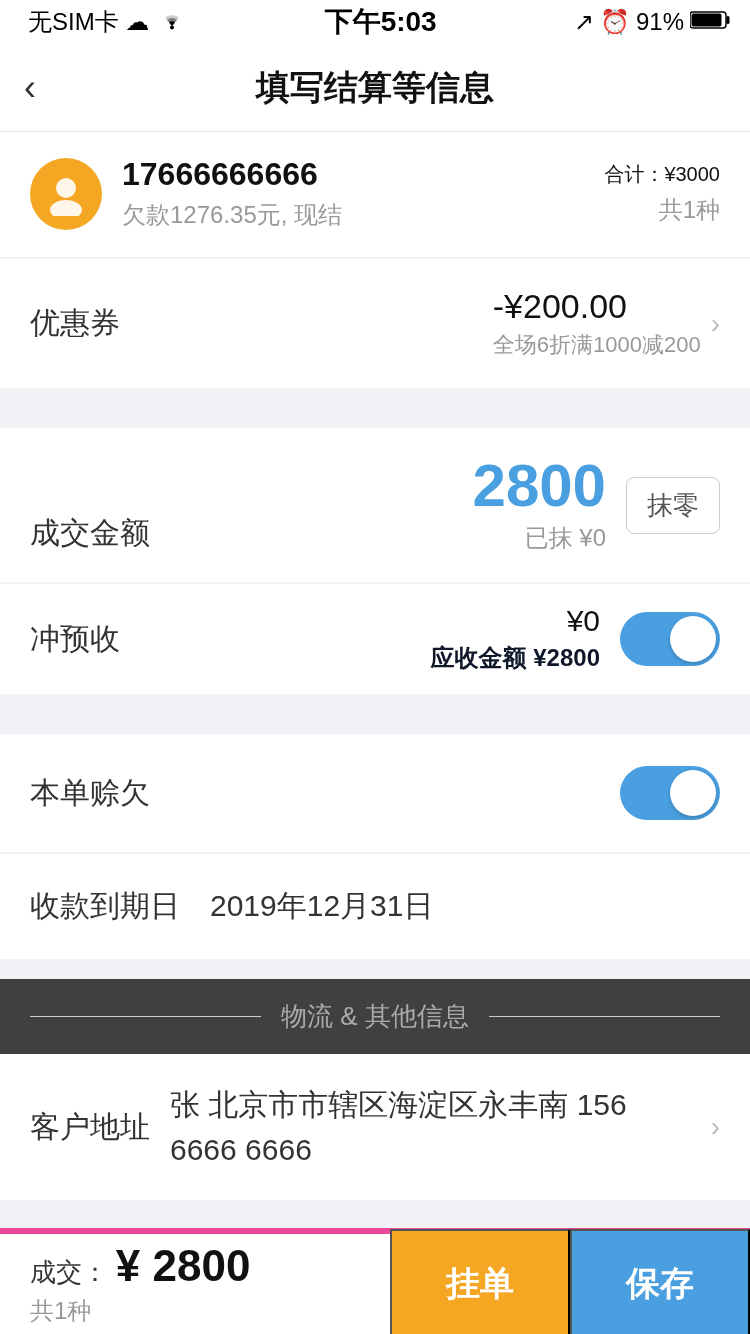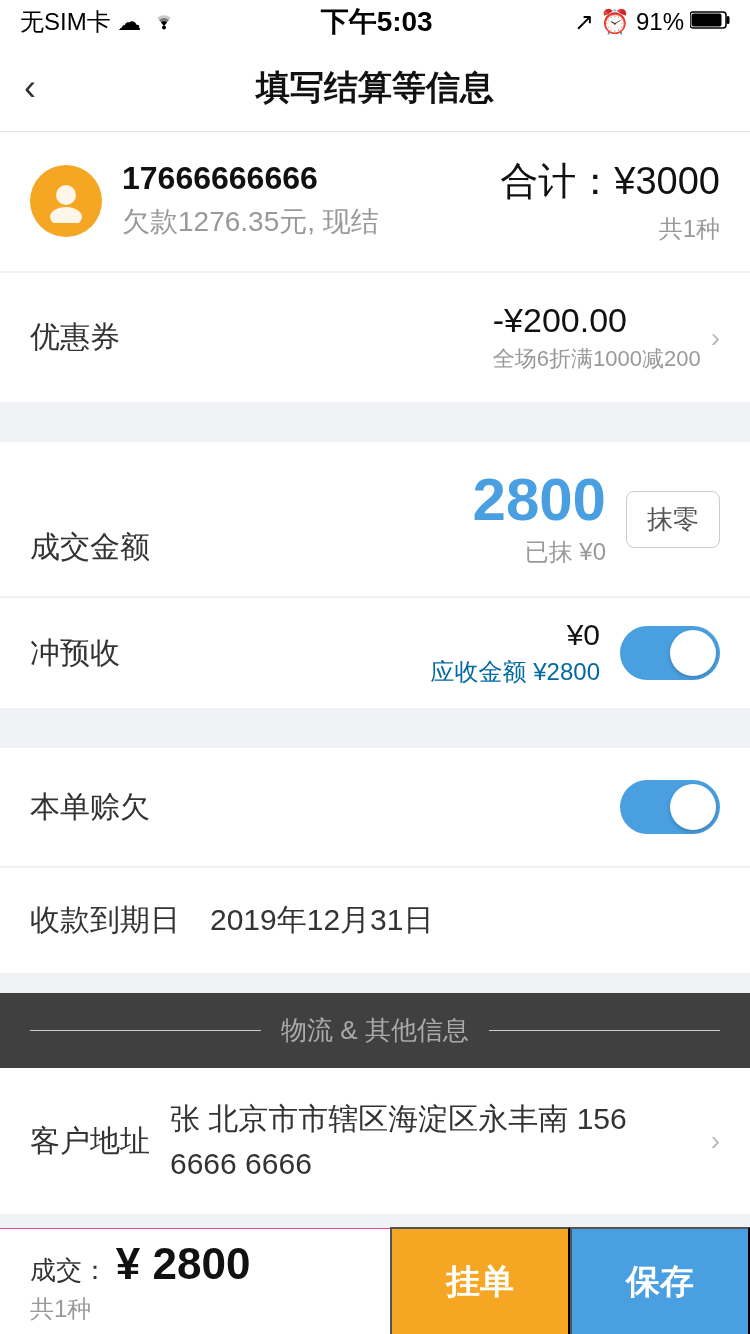--- a/index.html
+++ b/index.html
@@ -16,21 +16,21 @@
     .status-bar {
       height: 44px;
       background: #fff;
       display: flex;
       align-items: center;
       justify-content: space-between;
       padding: 0 20px;
       font-size: 24px;
       color: #000;
     }
-    .status-left { display: flex; align-items: center; gap: 8px; }
+    .status-left { display: flex; align-items: center; gap: 8px; margin-left: 8px; }
     .status-center { font-weight: 600; font-size: 28px; }
     .status-right { display: flex; align-items: center; gap: 6px; font-size: 24px; }
 
     
     .nav-bar {
       height: 88px;
       background: #fff;
       display: flex;
       align-items: center;
       justify-content: center;
@@ -75,23 +75,23 @@
     .avatar {
       width: 72px; height: 72px;
       border-radius: 50%;
       background: #f5a623;
       display: flex; align-items: center; justify-content: center;
       overflow: hidden;
     }
     .avatar svg { width: 44px; height: 44px; }
     .customer-info { display: flex; flex-direction: column; gap: 6px; }
     .customer-phone { font-size: 32px; font-weight: 600; color: #111; }
-    .customer-debt { font-size: 28px; color: #999; }
+    .customer-debt { font-size: 24px; color: #999; }
     .customer-total { text-align: right; }
-    .total-amount { font-size: 38px; color: #111; }
+    .total-amount { font-size: 20px; color: #111; }
     .total-count { font-size: 24px; color: #999; margin-top: 6px; }
 
     
     .divider { height: 2px; background: #f0f2f5; }
 
     
     .coupon-row {
       background: #fff;
       padding: 28px 30px;
       display: flex;
@@ -165,21 +165,21 @@
       background: #fff;
       padding: 20px 30px;
       display: flex;
       align-items: center;
       justify-content: space-between;
     }
     .chong-label { font-size: 30px; color: #333; }
     .chong-right { display: flex; align-items: center; gap: 20px; }
     .chong-values { text-align: right; }
     .chong-amount { font-size: 30px; color: #111; }
-    .chong-receivable { font-size: 24px; color: #0369a1; margin-top: 4px; }
+    .chong-receivable { font-size: 24px; color: #0f172a; margin-top: 4px; font-weight: bold; }
 
     
     .bendan-row {
       background: #fff;
       padding: 32px 30px;
       display: flex;
       align-items: center;
       justify-content: space-between;
     }
 
@@ -220,21 +220,21 @@
 
     
     .bottom-bar {
       position: fixed;
       bottom: 0;
       width: 750px;
       height: 106px;
       background: #fff;
       display: flex;
       align-items: center;
-      border-top: 1px solid #ec4899;
+      border-top: 6px solid #ec4899;
     }
     .bottom-summary {
       flex: 1;
       padding: 0 30px;
       display: flex;
       flex-direction: column;
       justify-content: center;
     }
     .bottom-deal { font-size: 26px; color: #333; }
     .bottom-amount { font-size: 44px; font-weight: 700; color: #111; display: inline; }

